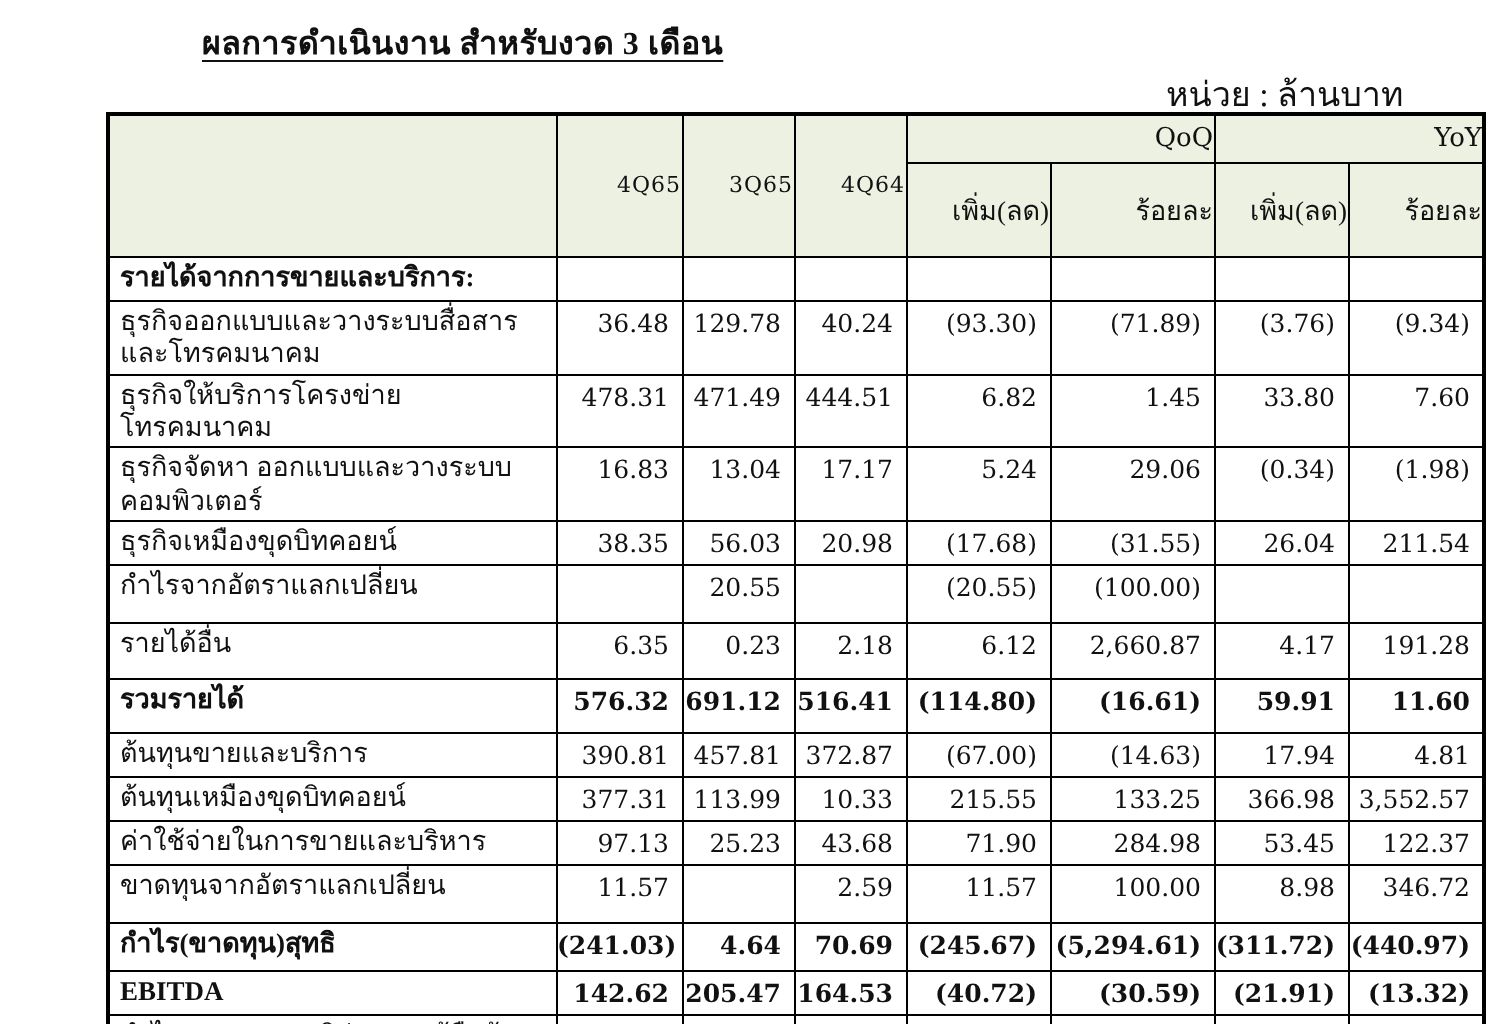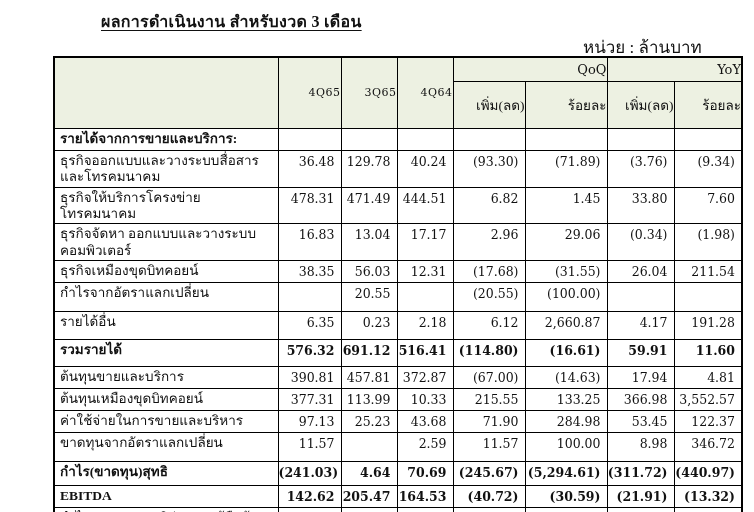--- a/index.html
+++ b/index.html
@@ -136,30 +136,30 @@
         <td class="num-cell">6.82</td>
         <td class="num-cell">1.45</td>
         <td class="num-cell">33.80</td>
         <td class="num-cell">7.60</td>
       </tr>
       <tr>
         <td class="label-cell">ธุรกิจจัดหา ออกแบบและวางระบบคอมพิวเตอร์</td>
         <td class="num-cell">16.83</td>
         <td class="num-cell">13.04</td>
         <td class="num-cell">17.17</td>
-        <td class="num-cell">2.96</td>
+        <td class="num-cell">5.24</td>
         <td class="num-cell">29.06</td>
         <td class="num-cell">(0.34)</td>
         <td class="num-cell">(1.98)</td>
       </tr>
       <tr>
         <td class="label-cell">ธุรกิจเหมืองขุดบิทคอยน์</td>
         <td class="num-cell">38.35</td>
         <td class="num-cell">56.03</td>
-        <td class="num-cell">12.31</td>
+        <td class="num-cell">20.98</td>
         <td class="num-cell">(17.68)</td>
         <td class="num-cell">(31.55)</td>
         <td class="num-cell">26.04</td>
         <td class="num-cell">211.54</td>
       </tr>
       <tr>
         <td class="label-cell">กำไรจากอัตราแลกเปลี่ยน</td>
         <td class="num-cell"></td>
         <td class="num-cell">20.55</td>
         <td class="num-cell"></td>

